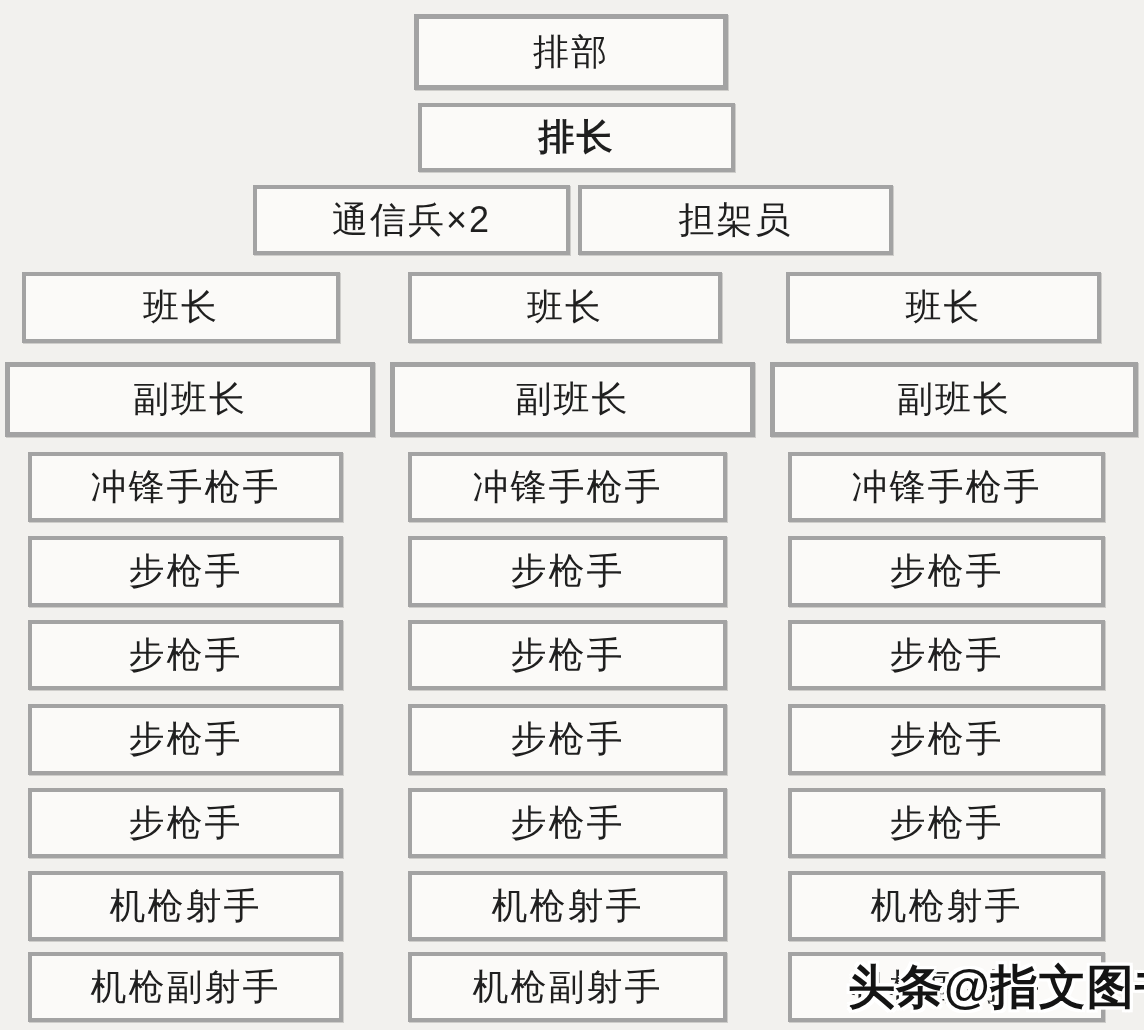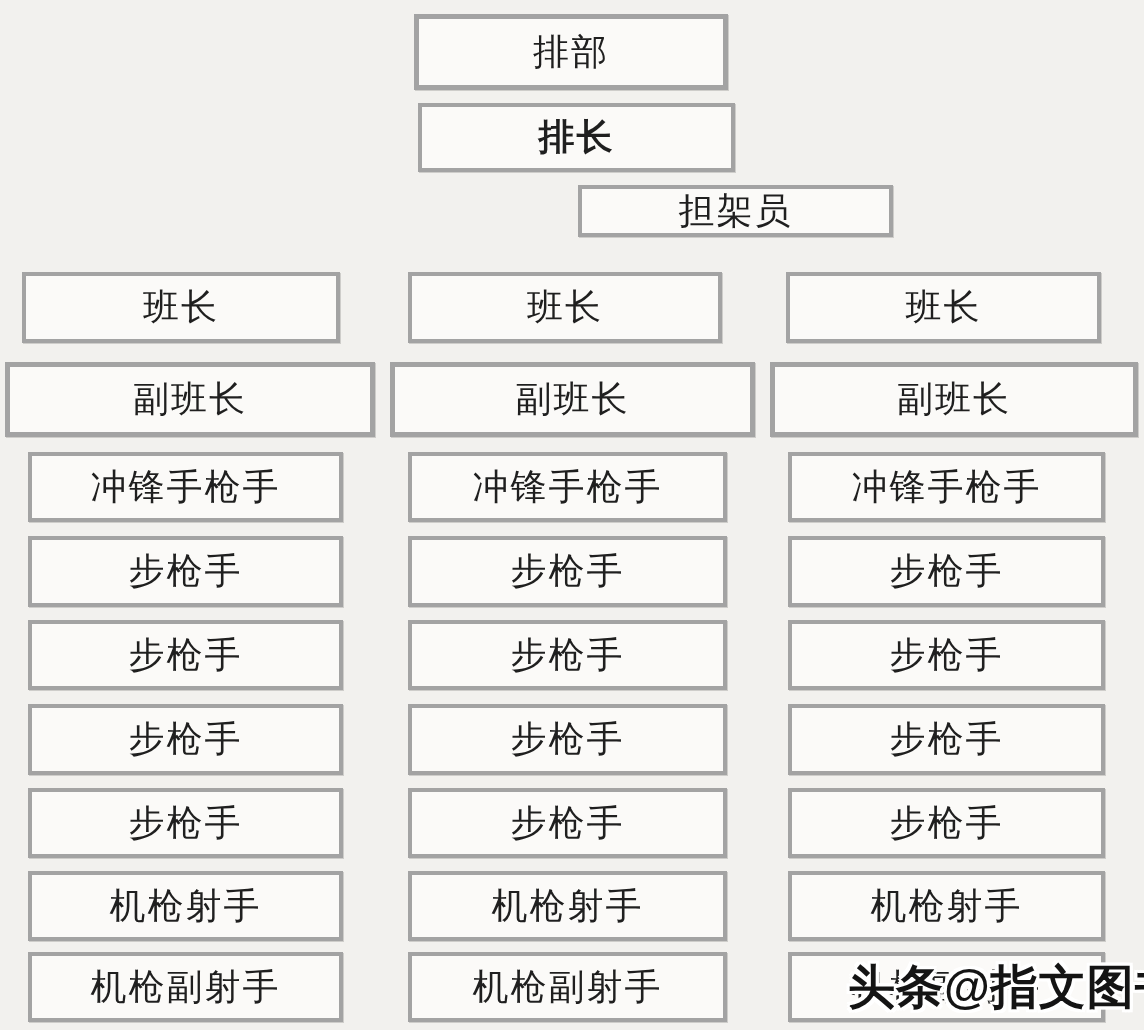--- a/index.html
+++ b/index.html
@@ -55,22 +55,23 @@
 </style>
 </head>
 <body>
 
 <div class="org-chart">
 
   <div class="box heavy" style="left:414px; top:14px; width:314px; height:76px;">排部</div>
 
   <div class="box" style="left:418px; top:103px; width:317px; height:69px;font-weight:bold;">排长</div>
 
+  <div class="box" style="left:253px; top:185px; width:317px; height:70px;">通信兵×2</div>
 
-  <div class="box" style="left:578px; top:185px; width:315px; height:52px;">担架员</div>
+  <div class="box" style="left:578px; top:185px; width:315px; height:70px;">担架员</div>
 
   <div class="box" style="left:22px; top:272px; width:318px; height:71px;">班长</div>
   <div class="box heavy" style="left:5px; top:362px; width:370px; height:75px;">副班长</div>
   <div class="box" style="left:28px; top:452px; width:315px; height:70px;">冲锋手枪手</div>
   <div class="box" style="left:28px; top:536px; width:315px; height:71px;">步枪手</div>
   <div class="box" style="left:28px; top:620px; width:315px; height:70px;">步枪手</div>
   <div class="box" style="left:28px; top:704px; width:315px; height:71px;">步枪手</div>
   <div class="box" style="left:28px; top:788px; width:315px; height:70px;">步枪手</div>
   <div class="box" style="left:28px; top:871px; width:315px; height:70px;">机枪射手</div>
   <div class="box" style="left:28px; top:952px; width:315px; height:70px;">机枪副射手</div>

